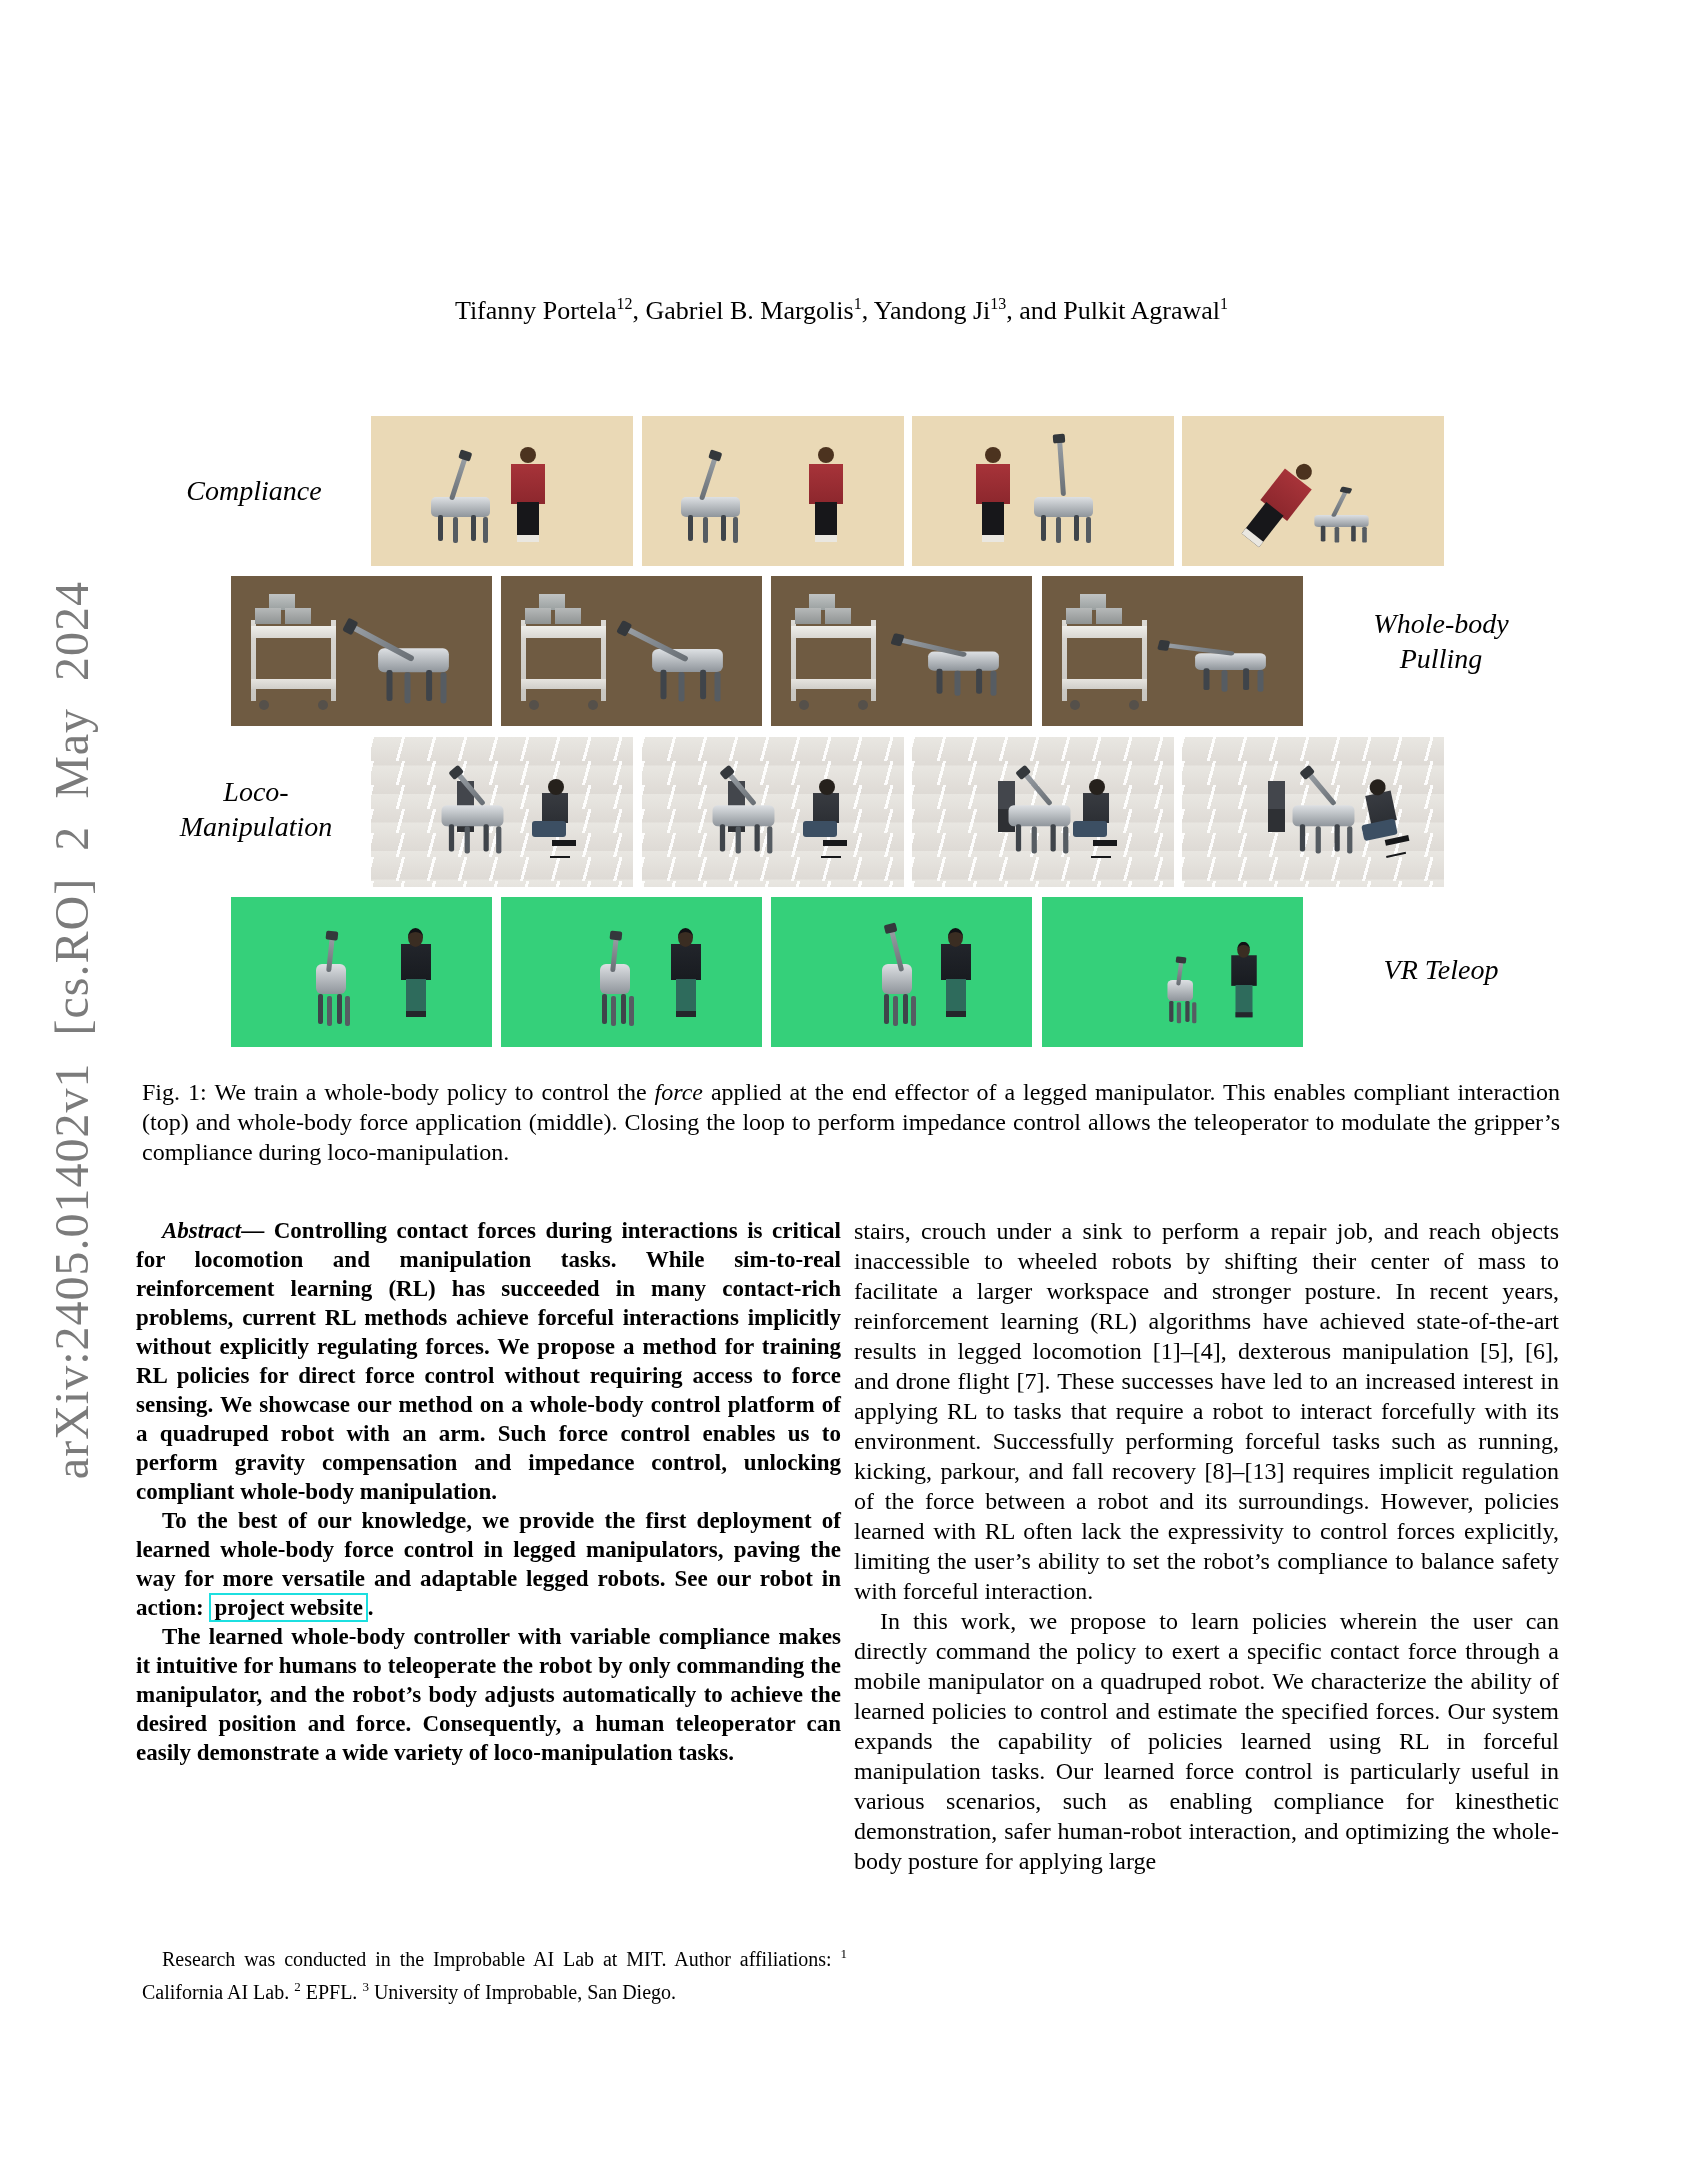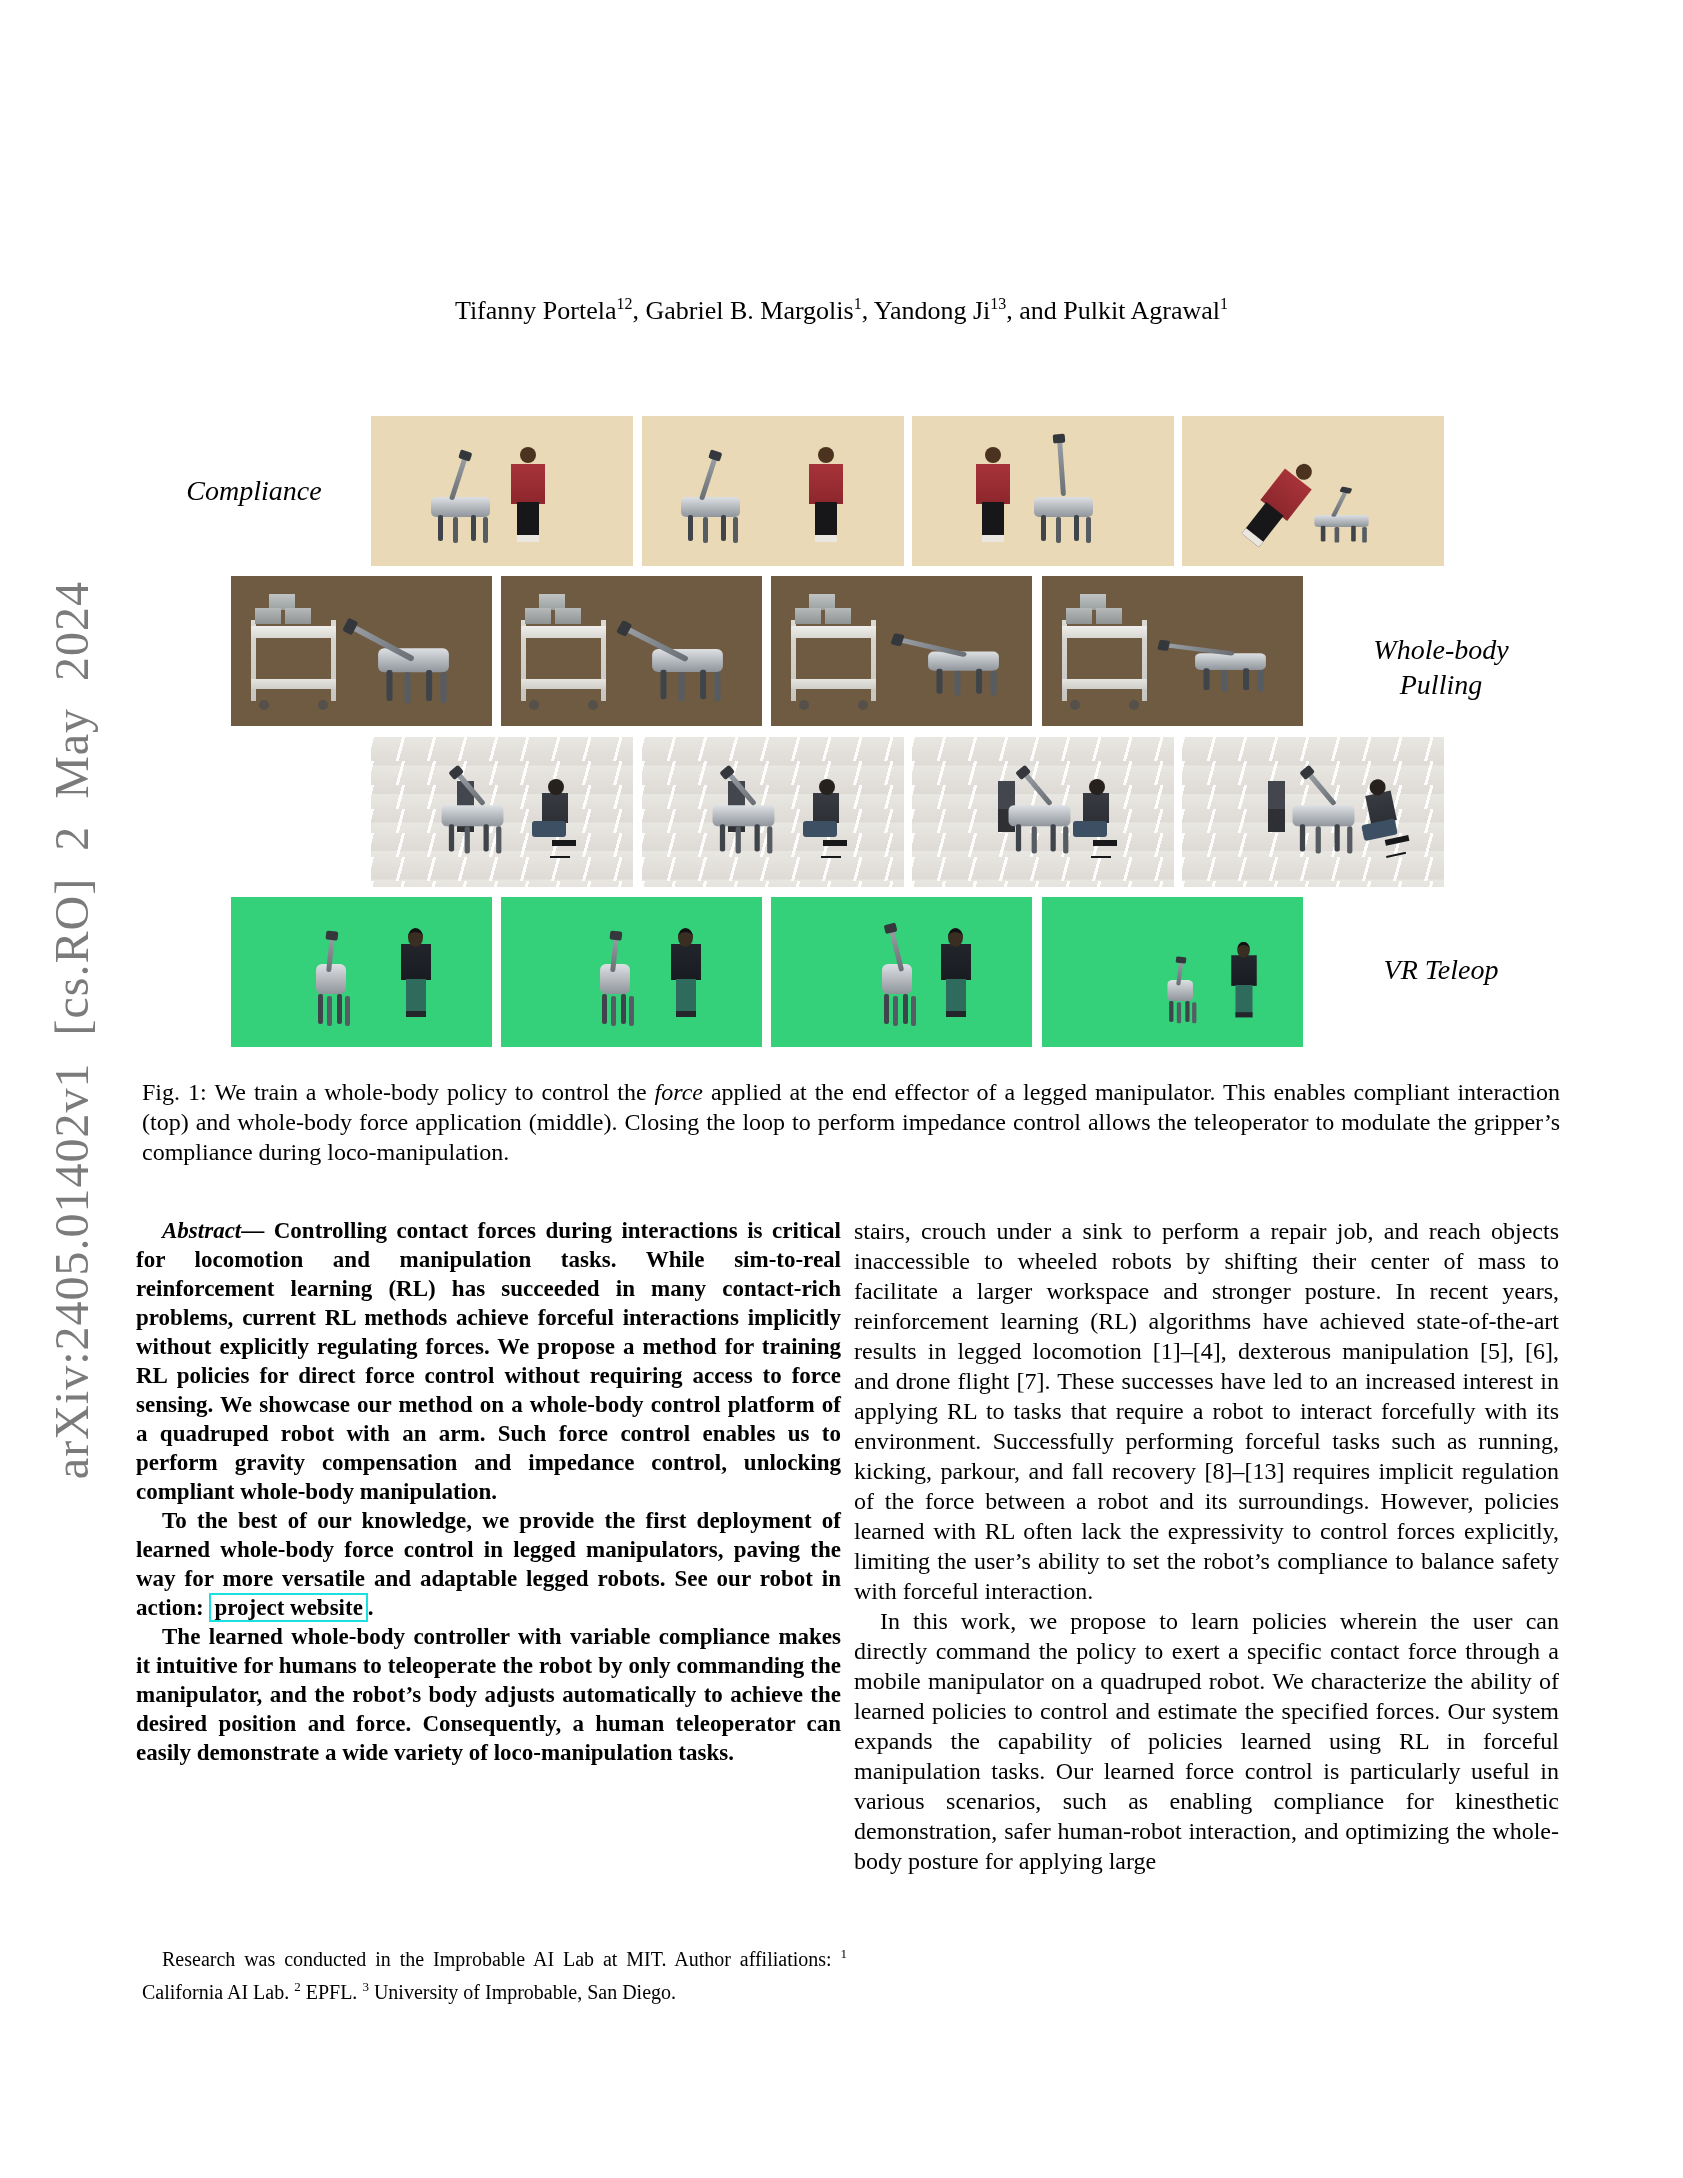--- a/index.html
+++ b/index.html
@@ -199,21 +199,21 @@
         <div class="fb"></div>
       </div>
     <div class="photo s1" style="left:1182px;width:262px">
         <div class="fa">
           <i class="arm"></i>
         </div>
         <div class="fb"></div>
       </div>
   </div>
 
-  <div class="flabel" style="left:1344px;top:632px;width:194px">
+  <div class="flabel" style="left:1344px;top:606px;width:194px">
     <div>Whole-body</div>
     <div>Pulling</div>
   </div>
 
   <div class="figrow r2" style="top:576px">
     <div class="photo s2" style="left:231px;width:261px">
         <div class="fb"></div>
         <div class="fa">
           <i class="arm"></i>
         </div>
@@ -231,20 +231,24 @@
         </div>
       </div>
     <div class="photo s2" style="left:1042px;width:261px">
         <div class="fb"></div>
         <div class="fa">
           <i class="arm"></i>
         </div>
       </div>
   </div>
 
+  <div class="flabel" style="left:147px;top:774px;width:218px">
+    <div>Loco-</div>
+    <div>Manipulation</div>
+  </div>
 
   <div class="figrow r3" style="top:737px">
     <div class="photo s3" style="left:371px;width:262px">
         <div class="fa">
           <i class="arm"></i>
         </div>
         <div class="fb"></div>
       </div>
     <div class="photo s3" style="left:642px;width:262px">
         <div class="fa">

